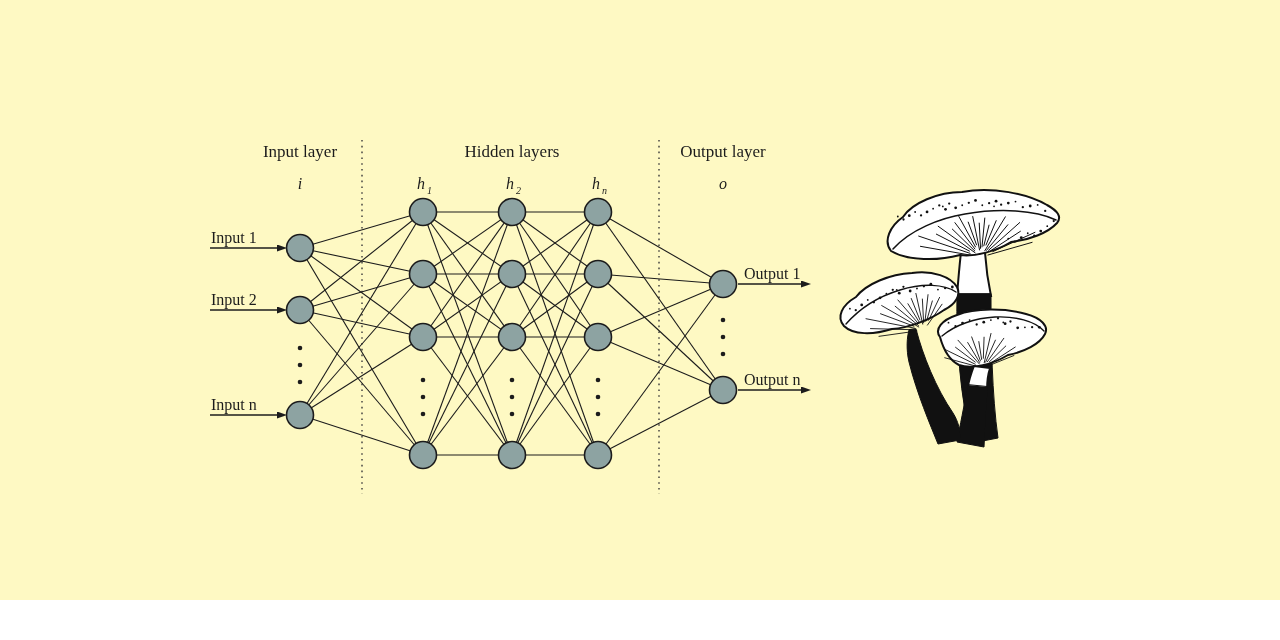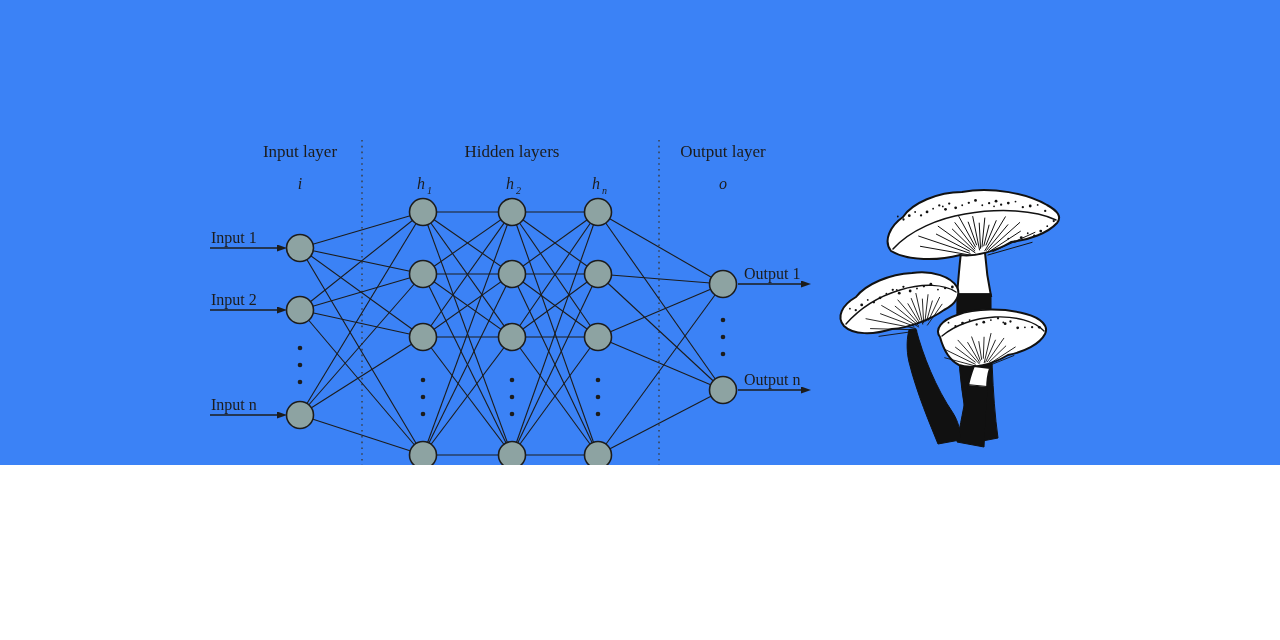--- a/index.html
+++ b/index.html
@@ -1,16 +1,16 @@
 <!DOCTYPE html>
 <html><head>
 <meta charset="utf-8">
 <style>
   html,body{margin:0;padding:0;background:#ffffff;}
-  .stage{position:relative;width:1280px;height:465px;background:#3b82f6;overflow:hidden;}
+  .stage{position:relative;width:1280px;height:600px;background:#fef9c3;overflow:hidden;}
   svg{display:block;}
   .hdr{font-family:"Liberation Serif","DejaVu Serif",serif;font-size:17px;}
   .sym{font-family:"Liberation Serif","DejaVu Serif",serif;font-size:16px;font-style:italic;}
   .sub{font-family:"Liberation Serif","DejaVu Serif",serif;font-size:10px;font-style:italic;}
   .io{font-family:"Liberation Serif","DejaVu Serif",serif;font-size:16px;}
 </style>
 </head>
 <body>
 
 <div class="stage">

